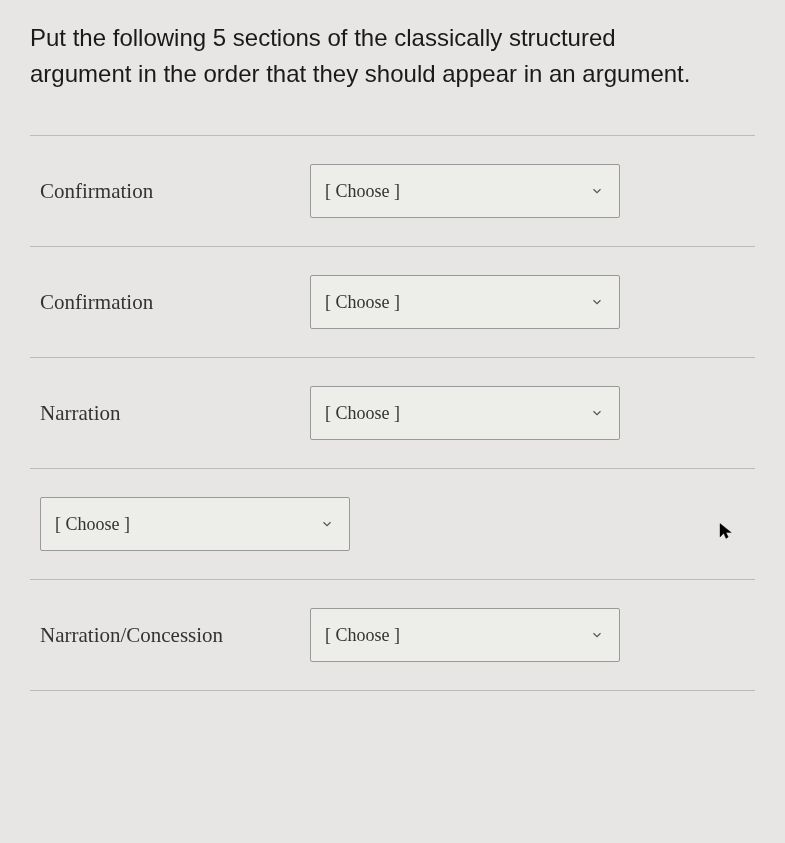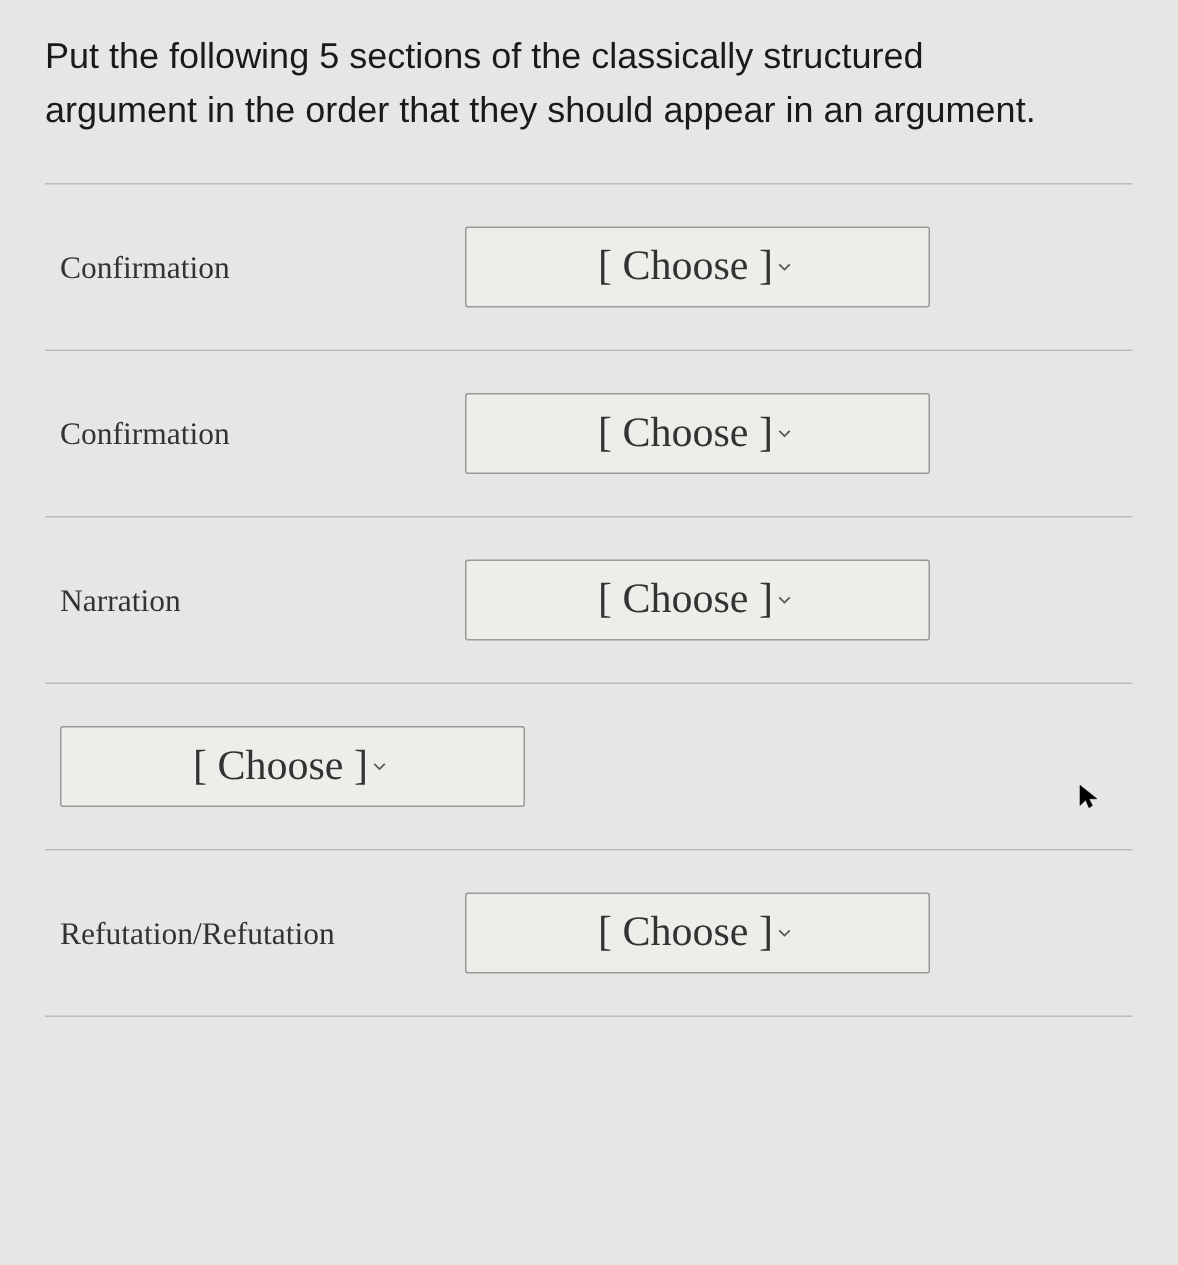--- a/index.html
+++ b/index.html
@@ -13,21 +13,21 @@
       width: 785px;
       height: 843px;
       padding: 20px 30px;
       color: #222;
       position: relative;
     }
     .question-text {
       font-size: 24px;
       line-height: 1.5;
       color: #1a1a1a;
-      margin-bottom: 30px;
+      margin-bottom: 43px;
       padding-right: 40px;
     }
     .rows {
       border-top: 1px solid #bbb;
     }
     .row {
       display: flex;
       align-items: center;
       border-bottom: 1px solid #bbb;
       padding: 28px 0 28px 10px;
@@ -39,23 +39,23 @@
       color: #333;
       padding-right: 20px;
     }
     .dropdown {
       width: 310px;
       height: 54px;
       border: 1px solid #999;
       background: #ededea;
       display: flex;
       align-items: center;
-      justify-content: center;
+      justify-content: space-between;
       padding: 0 14px 0 14px;
-      font-size: 28px;
+      font-size: 18px;
       color: #333;
       cursor: pointer;
       border-radius: 2px;
     }
     .dropdown .chevron {
       width: 16px;
       height: 16px;
       display: flex;
       align-items: center;
       justify-content: center;
@@ -128,21 +128,21 @@
       <span>[ Choose ]</span>
       <span class="chevron">
         <svg viewBox="0 0 24 24">
             <polyline points="6 9 12 15 18 9"></polyline>
           </svg>
       </span>
     </div>
   </div>
 
   <div class="row">
-    <div class="row-label">Refutation/Refutation</div>
+    <div class="row-label">Narration/Concession</div>
     <div class="dropdown">
       <span>[ Choose ]</span>
       <span class="chevron">
         <svg viewBox="0 0 24 24">
             <polyline points="6 9 12 15 18 9"></polyline>
           </svg>
       </span>
     </div>
   </div>
 

